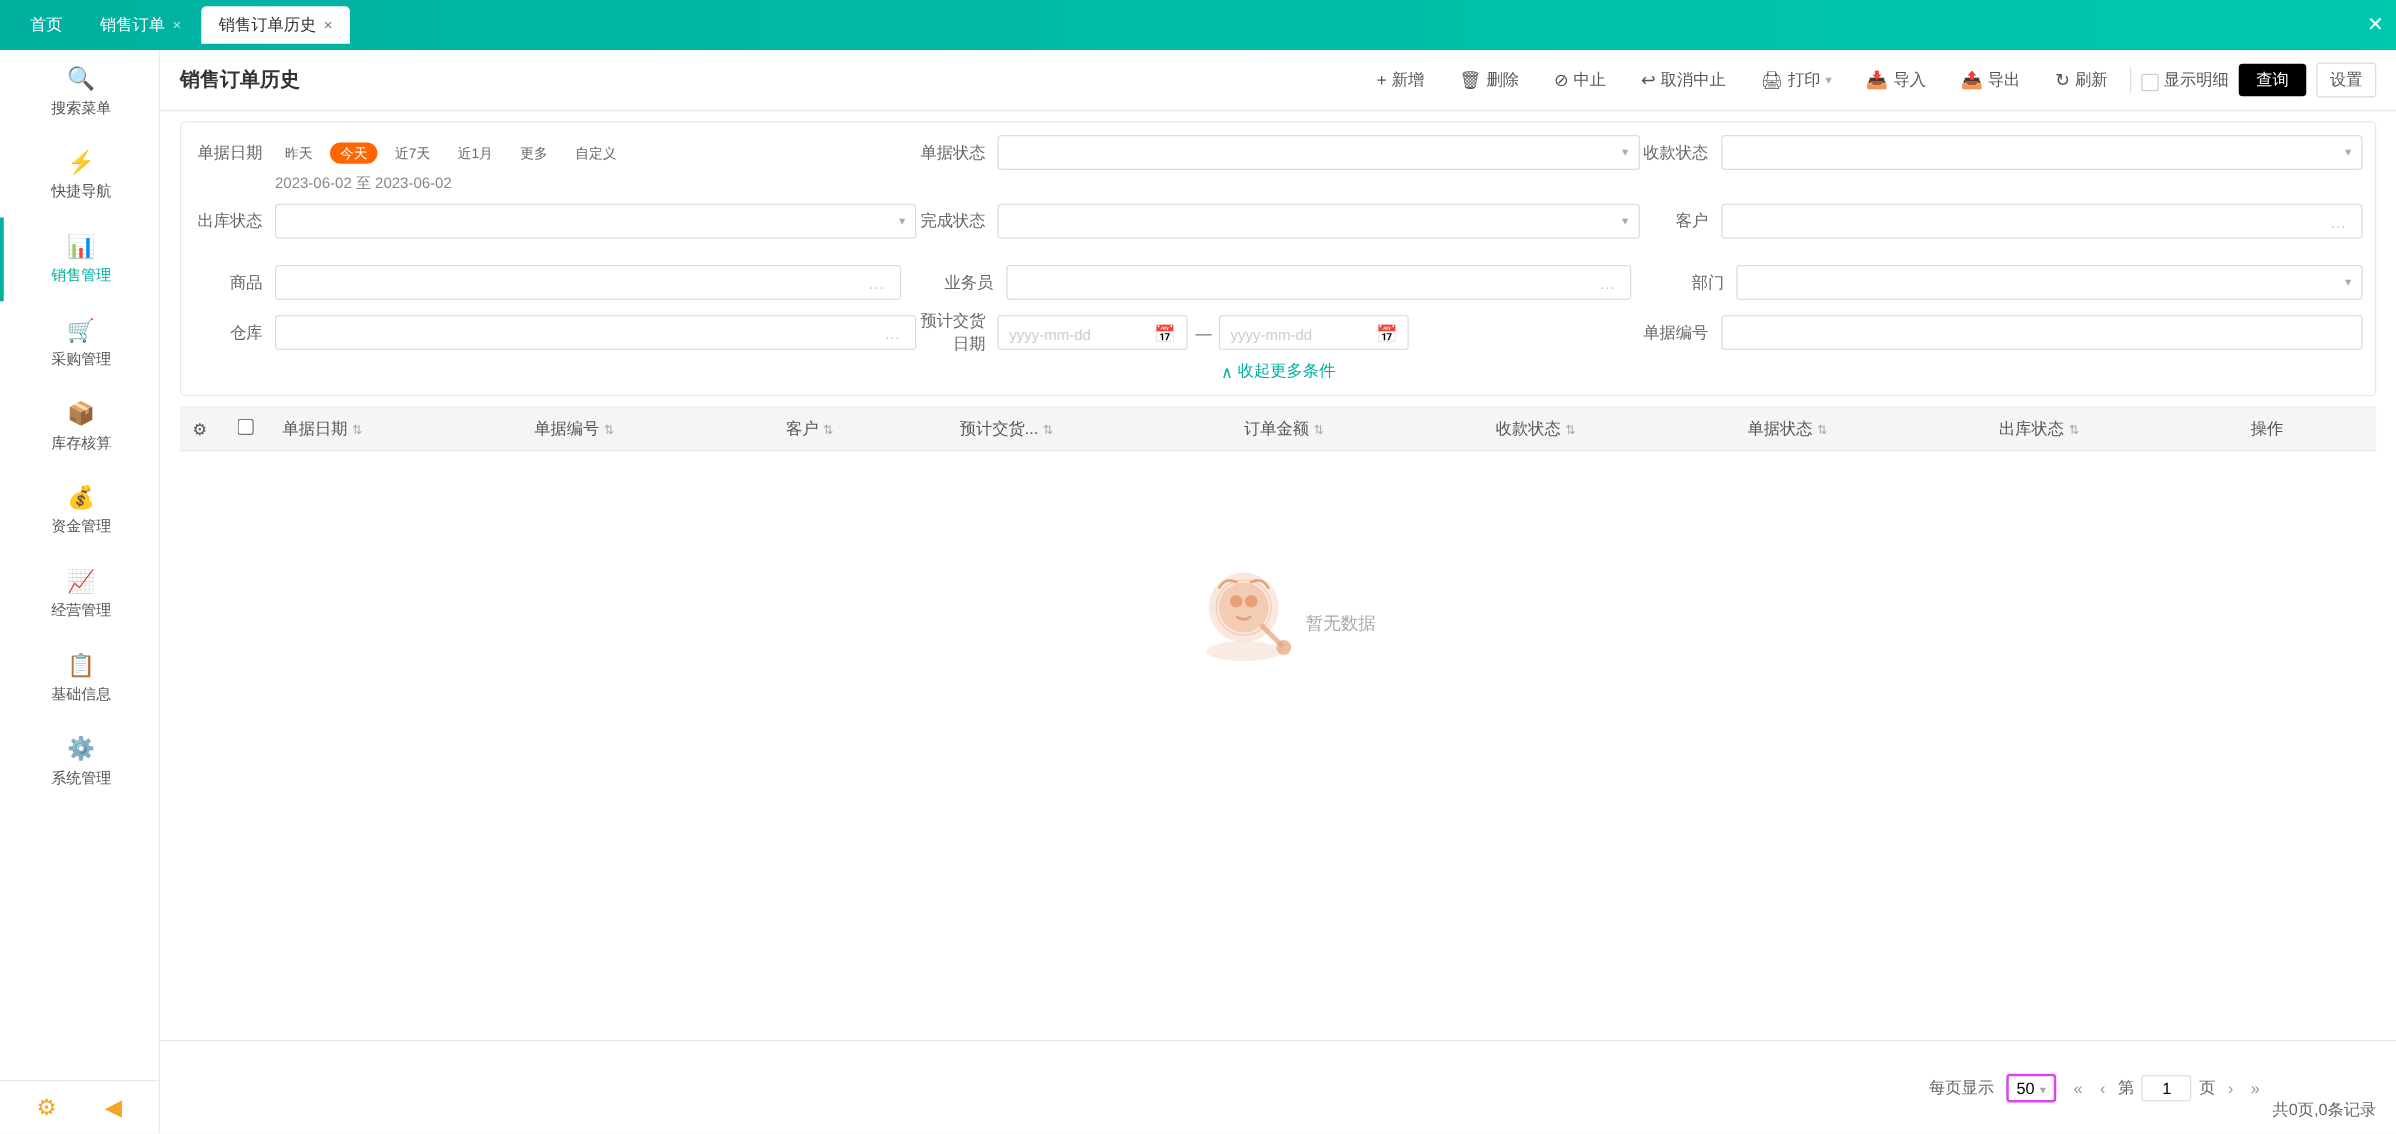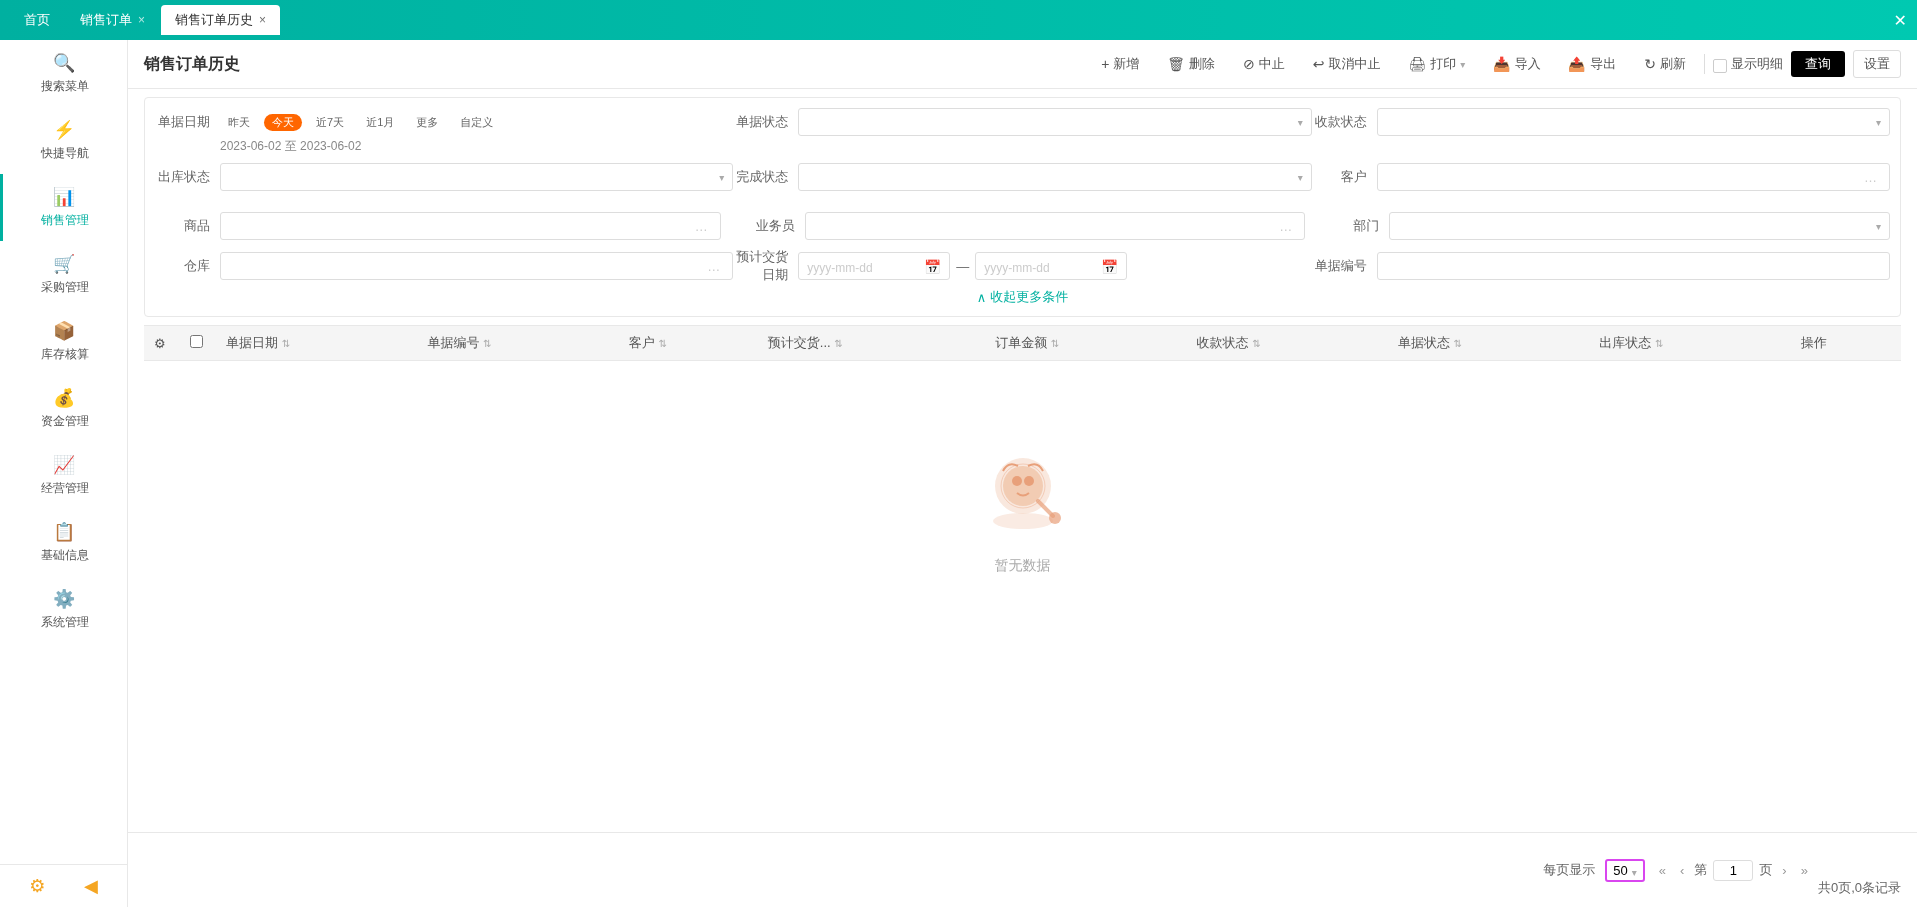--- a/index.html
+++ b/index.html
@@ -181,21 +181,20 @@
       white-space: nowrap;
     }
     .data-table th .sort-icon { color: #aaa; font-size: 10px; }
     .th-settings {
       width: 36px;
       text-align: center;
     }
     .th-checkbox { width: 36px; text-align: center; }
     .empty-state {
       display: flex;
-      flex-direction: column;
       align-items: center;
       justify-content: center;
       padding: 80px 0;
     }
     .empty-icon {
       width: 100px;
       height: 100px;
       margin-bottom: 16px;
     }
     .empty-text {

